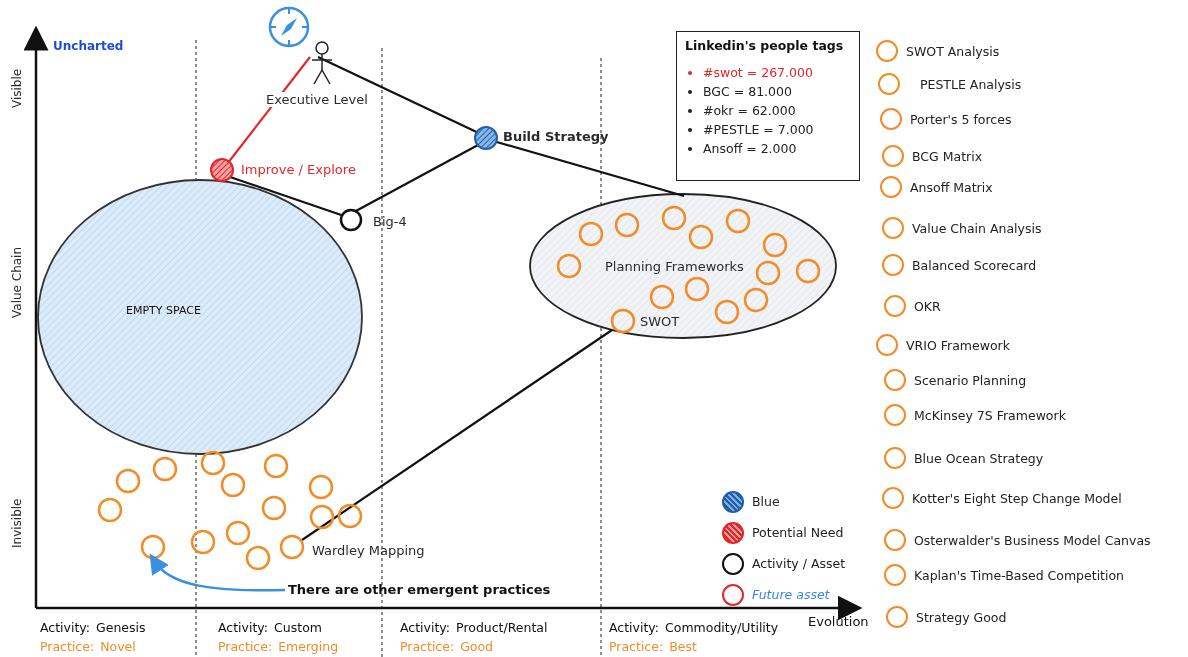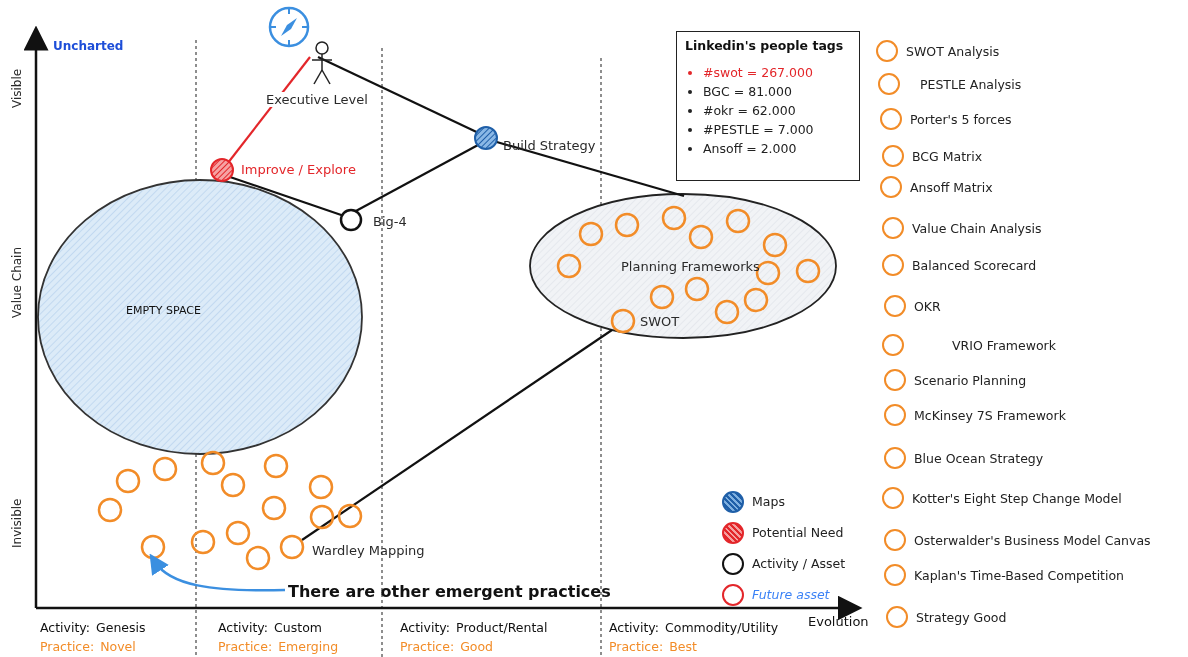--- a/index.html
+++ b/index.html
@@ -152,43 +152,43 @@
   <div><b>Activity:</b><span>Product/Rental</span></div>
   <div class="prac"><b>Practice:</b><span>Good</span></div>
 </div>
 <div class="stage" style="left:609px;top:618px;">
   <div><b>Activity:</b><span>Commodity/Utility</span></div>
   <div class="prac"><b>Practice:</b><span>Best</span></div>
 </div>
 
 <div class="t" style="left:266px;top:92px;background:#fff;">Executive Level</div>
 <div class="t" style="left:241px;top:162px;color:#e3262a;">Improve / Explore</div>
-<div class="t" style="left:503px;top:138px;">Build Strategy</div>
+<div class="t" style="left:503px;top:129px;font-weight:bold;">Build Strategy</div>
 <div class="t" style="left:373px;top:214px;">Big-4</div>
 <div class="t" style="left:126px;top:304px;font-size:11px;color:#111;">EMPTY SPACE</div>
-<div class="t" style="left:605px;top:259px;margin-left:16px;">Planning Frameworks</div>
+<div class="t" style="left:605px;top:259px;">Planning Frameworks</div>
 <div class="t" style="left:640px;top:314px;">SWOT</div>
 <div class="t" style="left:312px;top:543px;">Wardley Mapping</div>
-<div class="t" style="left:288px;top:582px;font-weight:bold;font-size:16px;color:#111;">There are other emergent practices</div>
+<div class="t" style="left:288px;top:582px;font-weight:bold;font-size:13px;color:#111;">There are other emergent practices</div>
 
 <div class="tags-box">
   <div class="title">Linkedin's people tags</div>
   <ul id="tagsList">
       <li class="hl">#swot = 267.000</li>
       <li>BGC = 81.000</li>
       <li>#okr = 62.000</li>
       <li>#PESTLE = 7.000</li>
       <li>Ansoff = 2.000</li>
     </ul>
 </div>
 
 <div class="legend" id="legend">
     <div class="legend-row">
       <span class="dot need"></span>
-      <span>Maps</span>
+      <span>Blue</span>
     </div>
     <div class="legend-row">
       <span class="dot pneed"></span>
       <span>Potential Need</span>
     </div>
     <div class="legend-row">
       <span class="dot act"></span>
       <span>Activity / Asset</span>
     </div>
     <div class="legend-row future">
@@ -223,21 +223,21 @@
       <span>Balanced Scorecard</span>
     </div>
     <div class="fw-item" style="top: 201px; left: 6px;">
       <span class="ring"></span>
       <span>Value Chain Analysis</span>
     </div>
     <div class="fw-item" style="top: 279px; left: 8px; justify-content: flex-end;">
       <span class="ring"></span>
       <span>OKR</span>
     </div>
-    <div class="fw-item" style="top: 318px; left: 6px; gap: 40px;">
+    <div class="fw-item" style="top: 318px; left: 0;">
       <span class="ring"></span>
       <span>VRIO Framework</span>
     </div>
     <div class="fw-item" style="top: 353px; left: 8px;">
       <span class="ring"></span>
       <span>Scenario Planning</span>
     </div>
     <div class="fw-item" style="top: 388px; left: 8px;">
       <span class="ring"></span>
       <span>McKinsey 7S Framework</span>

